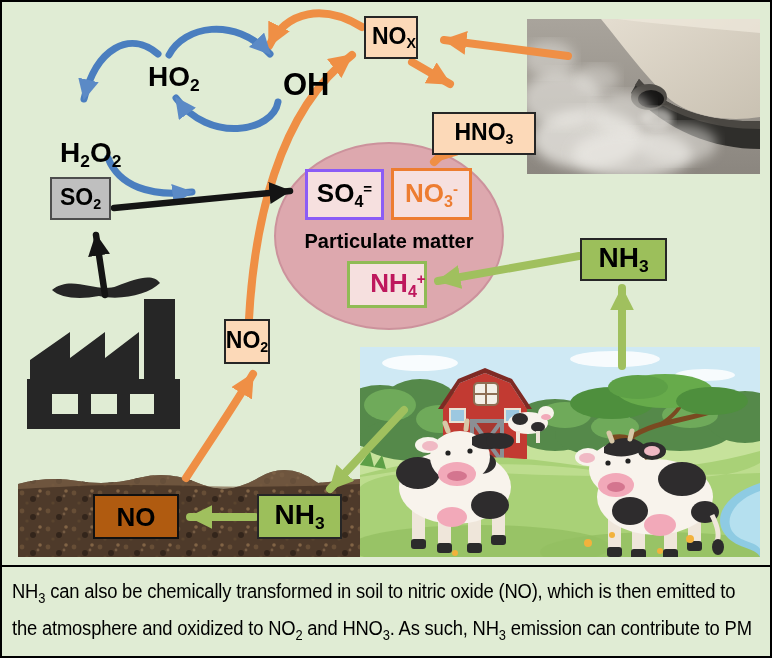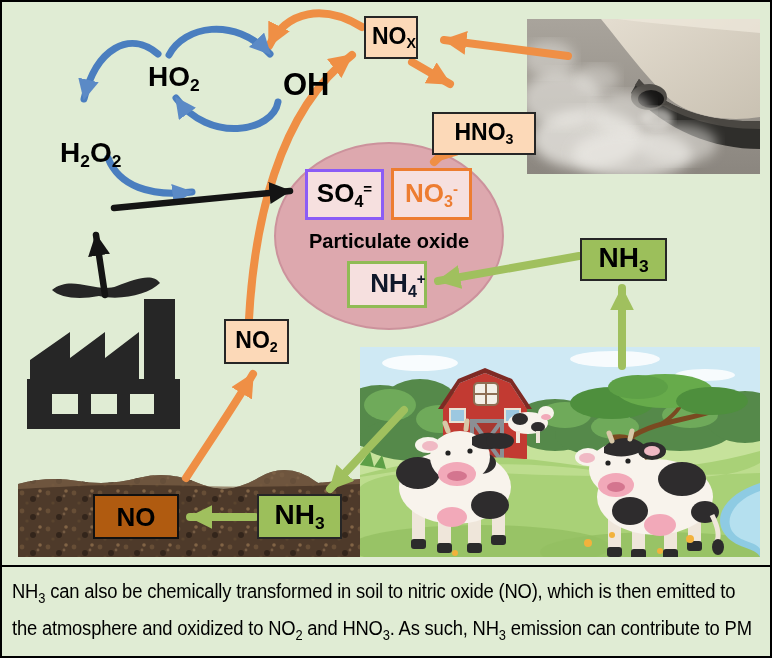--- a/index.html
+++ b/index.html
@@ -21,21 +21,21 @@
     font-weight:bold;box-sizing:border-box;border:2px solid #262626;
   }
   .lab{white-space:nowrap;line-height:1;}
   .lab sub{font-size:0.62em;vertical-align:-0.28em;}
   .lab sup{font-size:0.58em;vertical-align:0.55em;}
   .freelabel{position:absolute;z-index:10;font-weight:bold;white-space:nowrap;line-height:1;}
   #nox-box,#hno3-box,#no2-box{background:#fcd9b8;font-size:23px;}
   #so2-box{background:#bfbfbf;border-color:#4d4d4d;font-size:23px;}
   #so4-box{background:#f6e0df;border:3px solid #8b5cf6;font-size:26px;}
   #no3-box{background:#f6e0df;border:3px solid #ed7d31;color:#ed7d31;font-size:26px;}
-  #nh4-box{background:#f6e0df;border:3px solid #90bb55;color:#0f172a;font-size:26px;padding-left:22px;}
+  #nh4-box{background:#f6e0df;border:3px solid #90bb55;color:#be185d;font-size:26px;padding-left:22px;}
   #nh3-right-box,#nh3-soil-box{background:#9cbf5b;font-size:28px;}
   #no-box{background:#b05b10;border-color:#111;font-size:26px;}
   #pm-label{position:absolute;left:272px;top:228px;width:230px;text-align:center;
     font-weight:bold;font-size:20px;z-index:10;}
   #caption{
     position:absolute;left:0;top:563px;width:768px;height:95px;box-sizing:border-box;
     border-top:2px solid #000;padding:9px 0 0 10px;background:#e0ecd4;z-index:20;
   }
   .cap-line{
     font-size:20px;line-height:30px;white-space:nowrap;
@@ -299,39 +299,42 @@
     <div class="freelabel" style="left:146px;top:61px;font-size:28px;">
       <span class="lab"><span>HO</span><sub>2</sub></span>
     </div>
     <div class="freelabel" style="left:247px;top:67px;font-size:31px;margin-left:34px;">
       <span class="lab"><span>OH</span></span>
     </div>
     <div class="freelabel" style="left:58px;top:137px;font-size:28px;">
       <span class="lab"><span>H</span><sub>2</sub><span>O</span><sub>2</sub></span>
     </div>
 
+    <div class="chembox" id="so2-box" style="left:48px;top:175px;width:61px;height:43px;">
+      <span class="lab"><span>SO</span><sub>2</sub></span>
+    </div>
     <div class="chembox" id="nox-box" style="left:362px;top:14px;width:54px;height:43px;justify-content:flex-end;">
       <span class="lab"><span>NO</span><sub>X</sub></span>
     </div>
     <div class="chembox" id="hno3-box" style="left:430px;top:86px;width:104px;height:43px;margin-top:24px;">
       <span class="lab"><span>HNO</span><sub>3</sub></span>
     </div>
-    <div class="chembox" id="no2-box" style="left:222px;top:317px;width:65px;height:45px;">
+    <div class="chembox" id="no2-box" style="left:222px;top:317px;width:46px;height:45px;">
       <span class="lab"><span>NO</span><sub>2</sub></span>
     </div>
     <div class="chembox" id="so4-box" style="left:303px;top:167px;width:79px;height:51px;">
       <span class="lab"><span>SO</span><sub>4</sub><sup>=</sup></span>
     </div>
     <div class="chembox" id="no3-box" style="left:389px;top:166px;width:81px;height:52px;">
       <span class="lab"><span>NO</span><sub>3</sub><sup>-</sup></span>
     </div>
     <div class="chembox" id="nh4-box" style="left:345px;top:259px;width:80px;height:47px;">
       <span class="lab"><span>NH</span><sub>4</sub><sup>+</sup></span>
     </div>
-    <div id="pm-label">Particulate oxide</div>
+    <div id="pm-label">Particulate matter</div>
 
     <div class="chembox" id="no-box" style="left:91px;top:492px;width:86px;height:45px;">
       <span class="lab"><span>NO</span></span>
     </div>
     <div class="chembox" id="nh3-soil-box" style="left:255px;top:492px;width:85px;height:45px;">
       <span class="lab"><span>NH</span><sub>3</sub></span>
     </div>
     <div class="chembox" id="nh3-right-box" style="left:578px;top:236px;width:87px;height:43px;">
       <span class="lab"><span>NH</span><sub>3</sub></span>
     </div>

